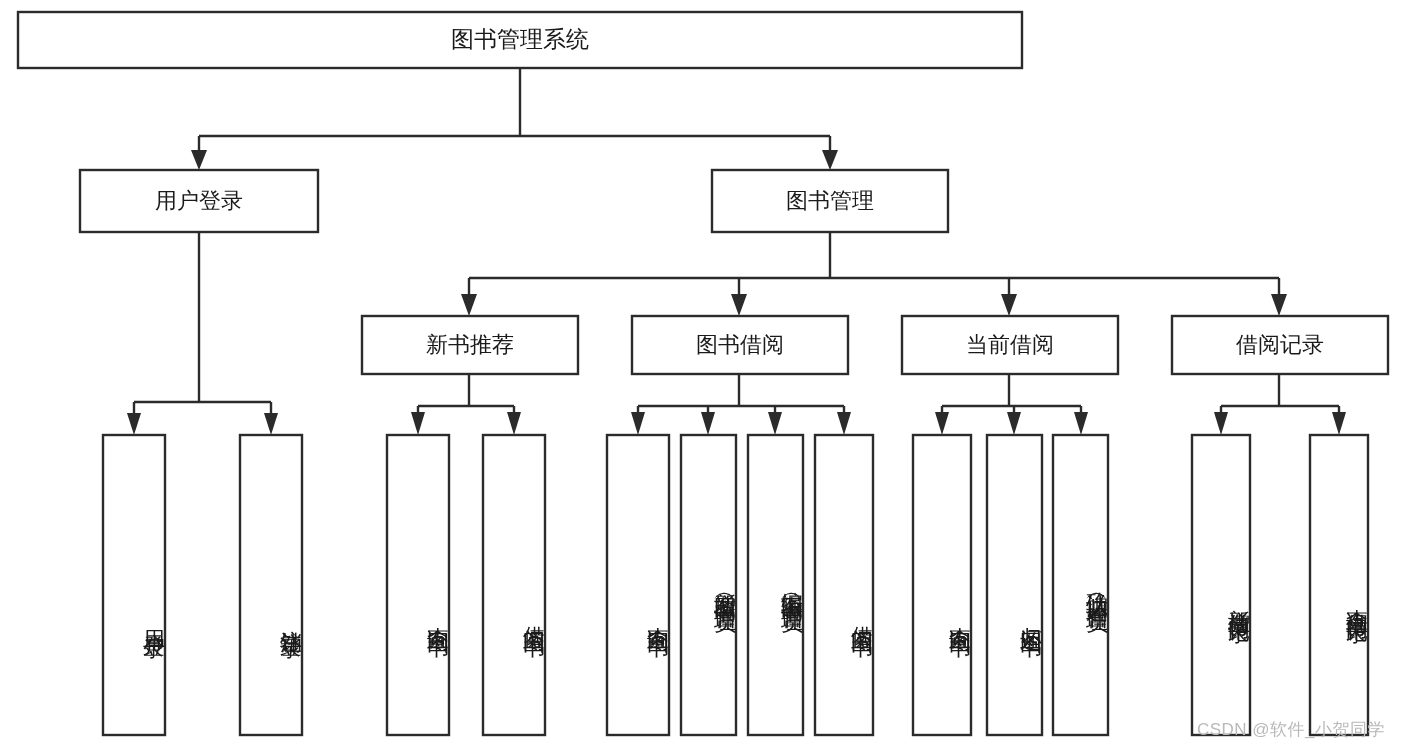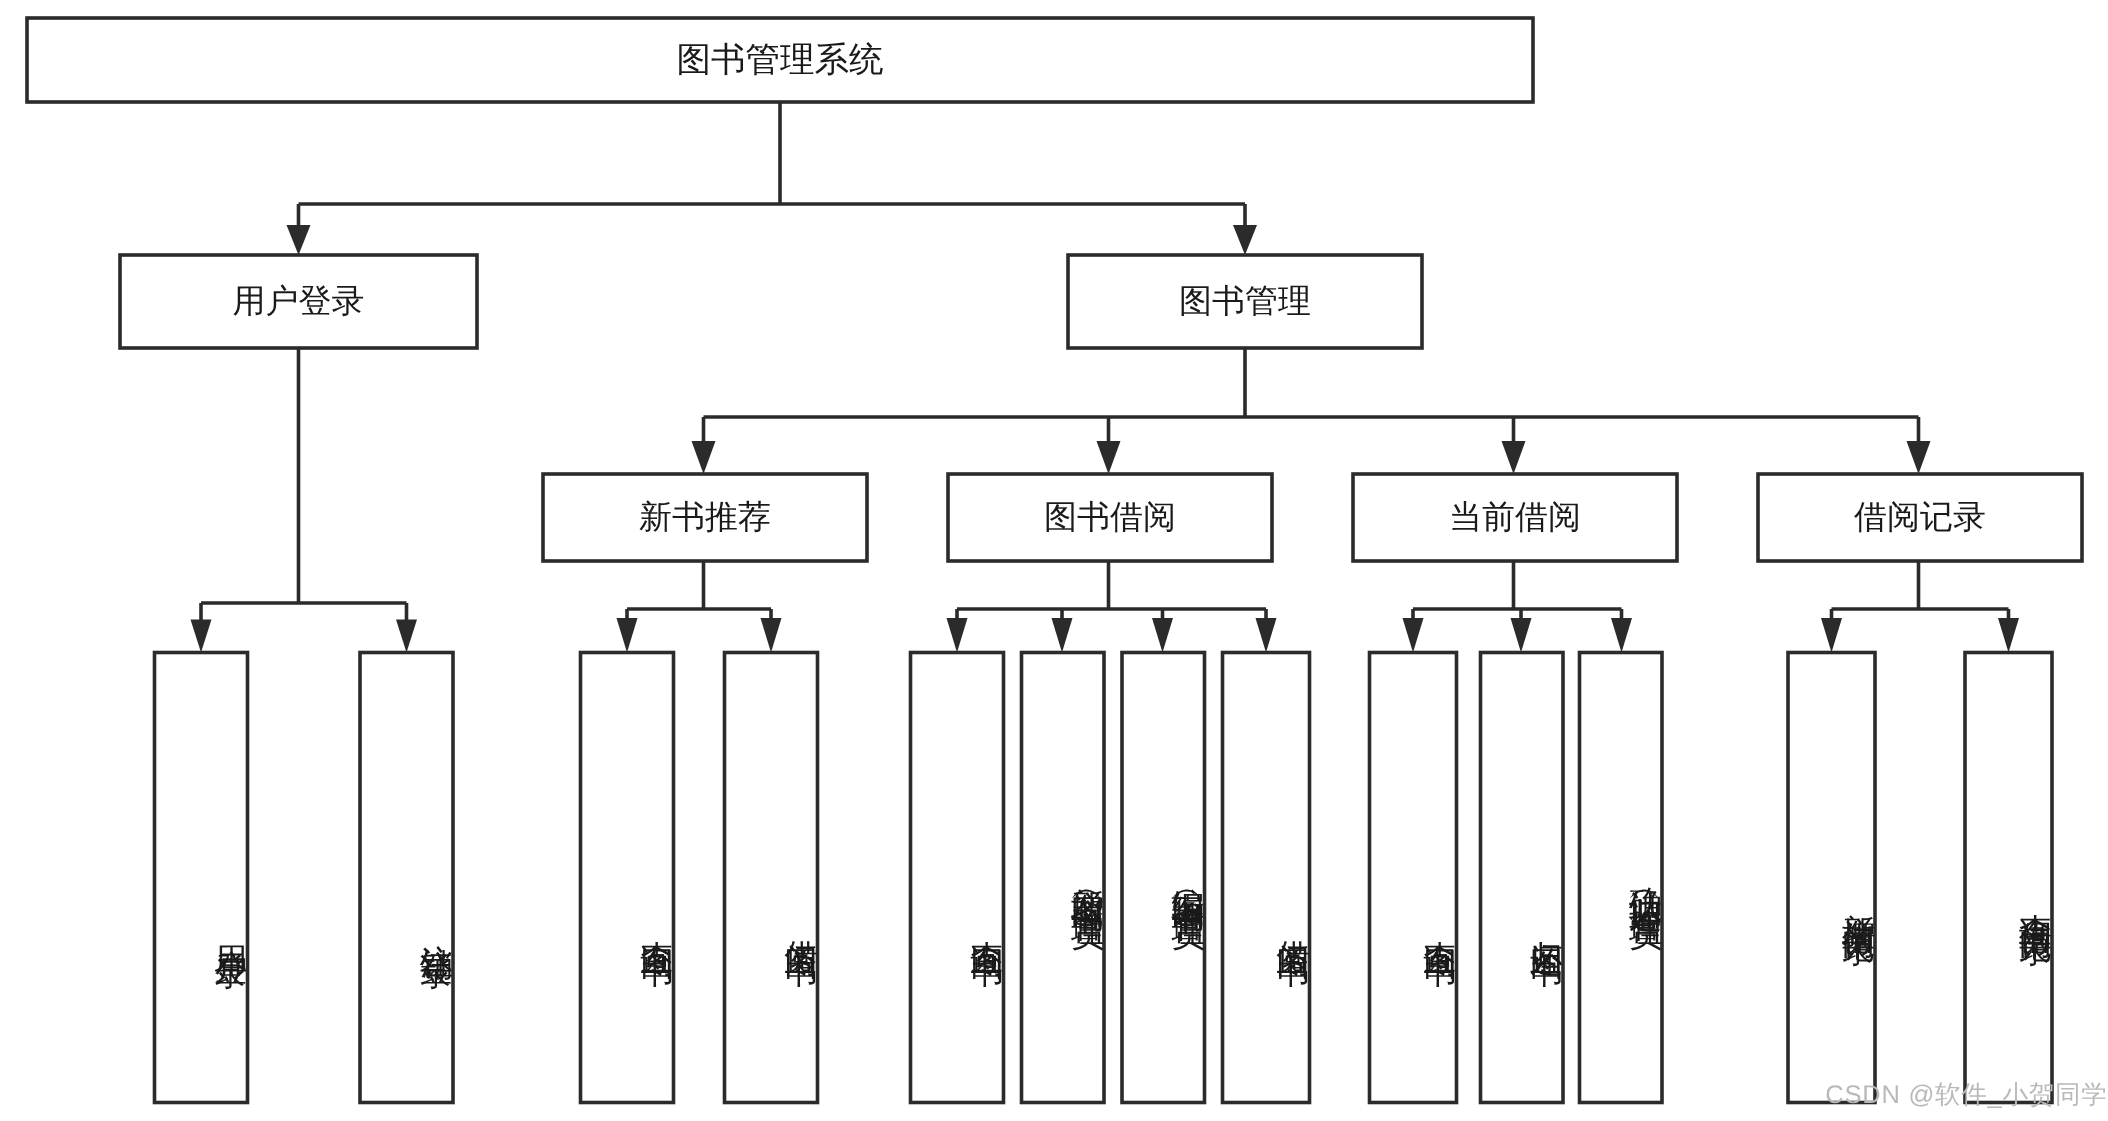--- a/index.html
+++ b/index.html
@@ -65,21 +65,21 @@
     letter-spacing: 3px;
     line-height: 1;
     display: flex;
     align-items: flex-start;
     justify-content: center;
     white-space: nowrap;
     pointer-events: none;
   }
   .watermark {
     position: absolute;
-    right: 0;
+    right: 20px;
     bottom: 6px;
     font-family: "Liberation Sans", "DejaVu Sans", sans-serif;
     font-size: 17px;
     color: #b9b9b9;
     letter-spacing: 0.5px;
     white-space: nowrap;
   }
 </style>
 </head>
 <body>

